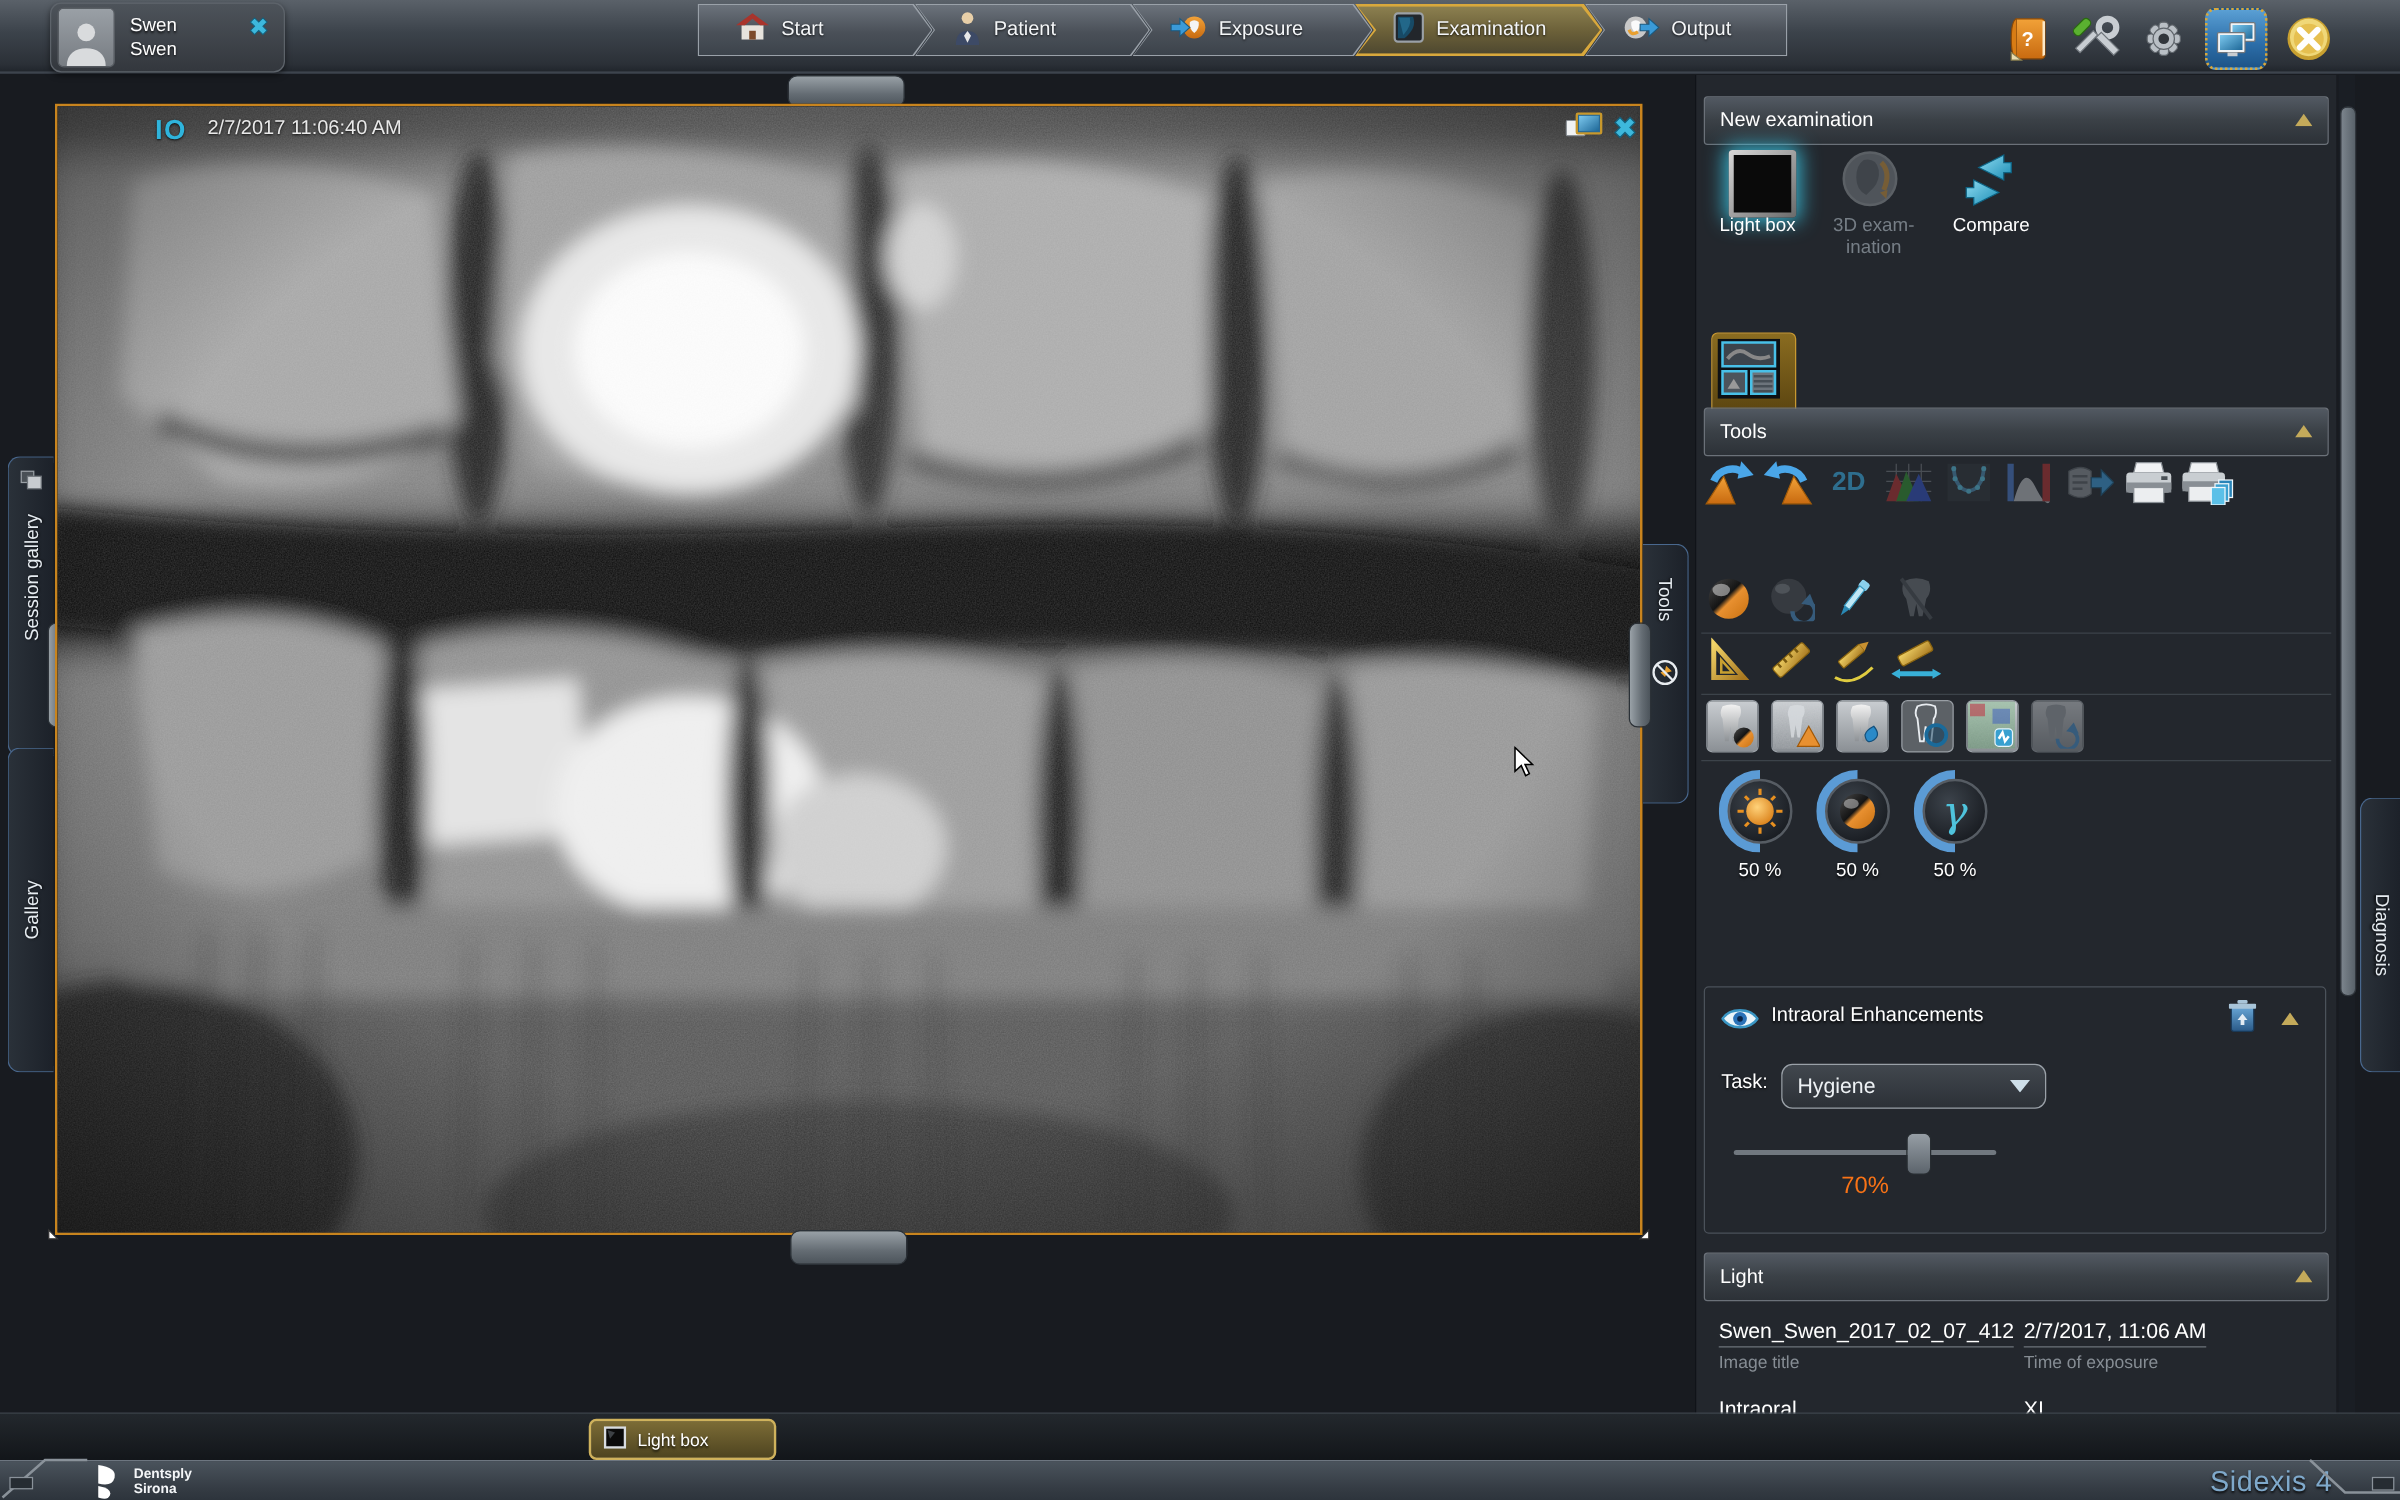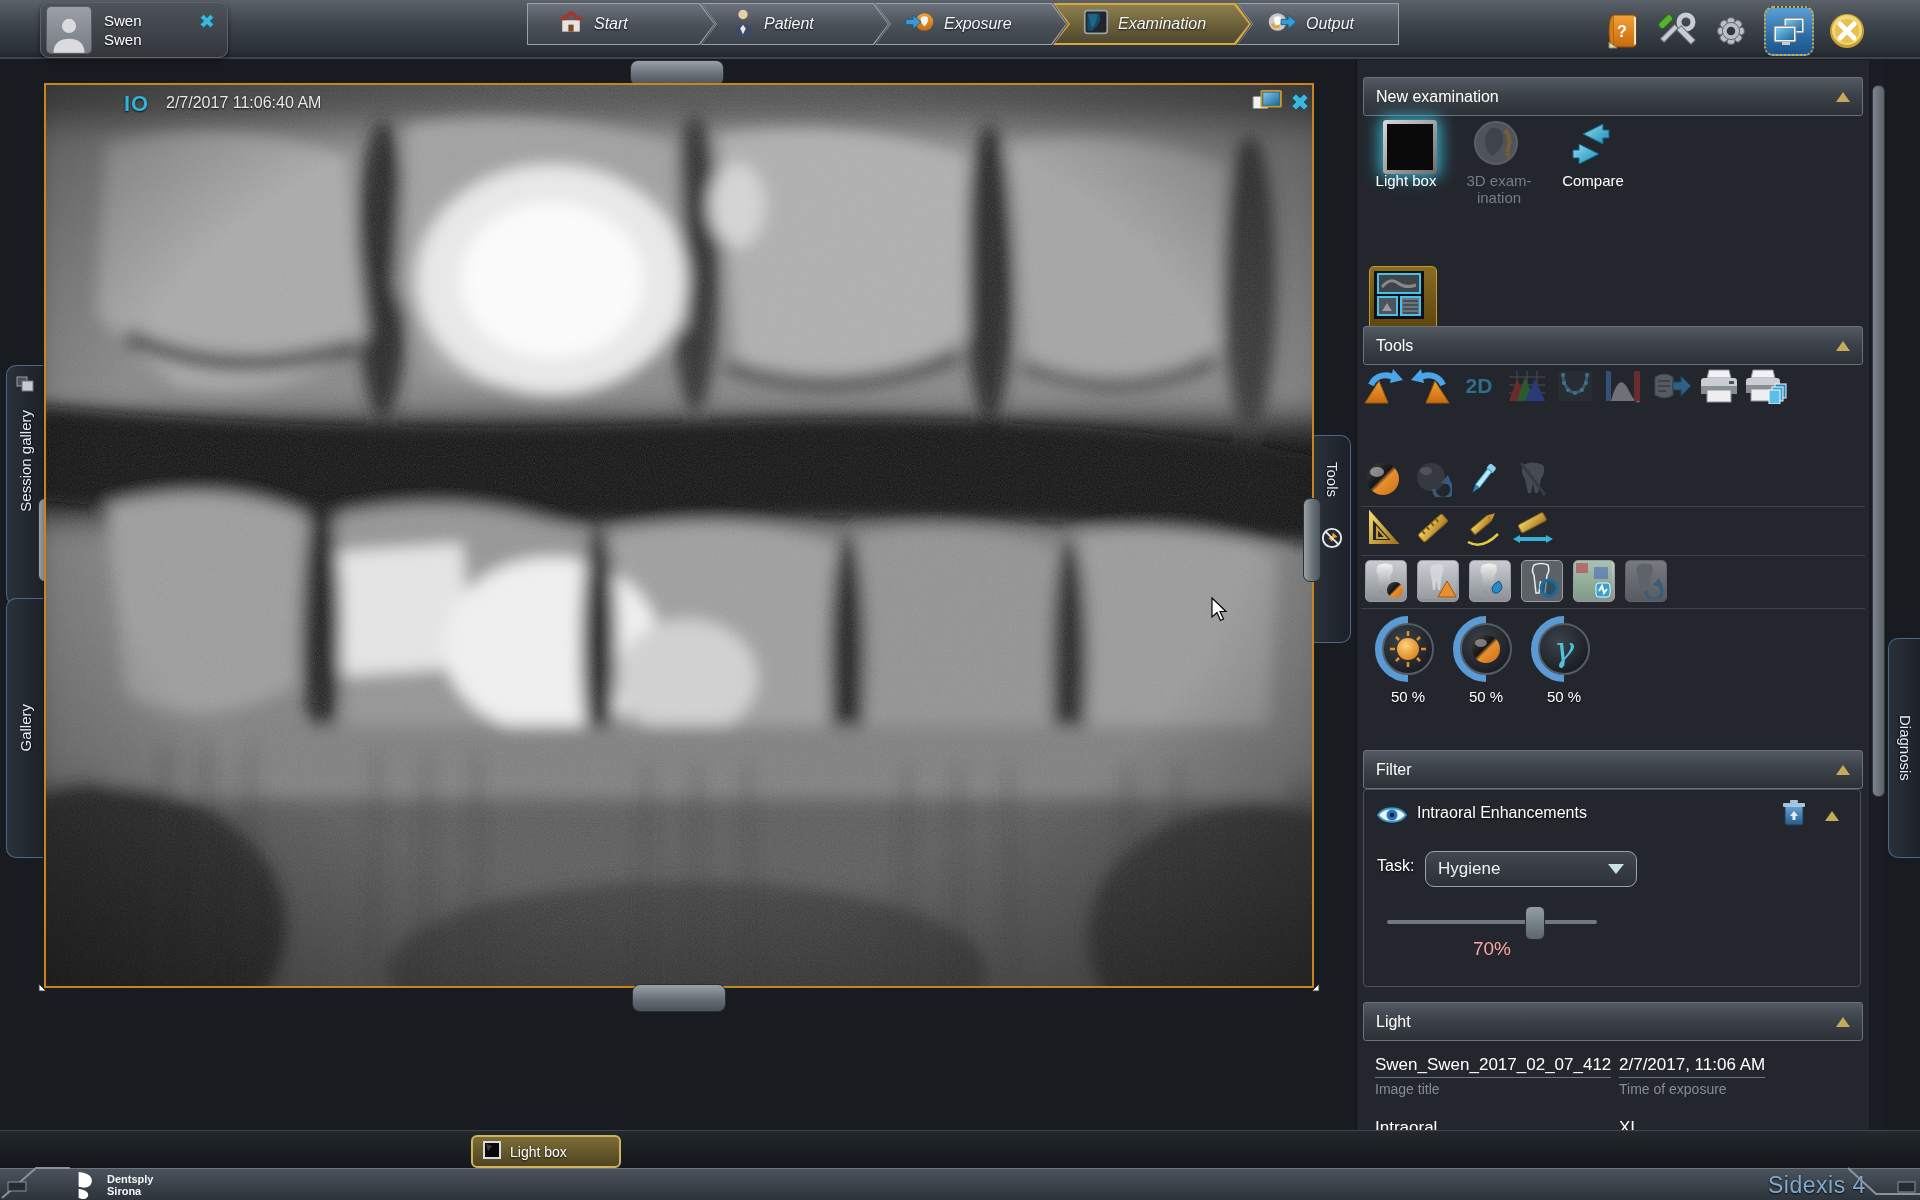--- a/index.html
+++ b/index.html
@@ -16,21 +16,21 @@
 
   #patient-card{left:40px;top:2px;width:186px;height:54px;border-radius:9px;
     background:linear-gradient(#4d535a,#33373d);border:1px solid #5d636a;
     box-shadow:0 2px 5px rgba(0,0,0,.5);display:flex;align-items:center;}
   #patient-card .avatar{width:44px;height:46px;margin:3px 0 3px 5px;border-radius:5px;
     background:linear-gradient(#9aa0a6,#777c82);border:1px solid #585d63;display:flex;align-items:flex-end;justify-content:center;overflow:hidden;}
   #patient-card .pname{margin-left:12px;font-size:15px;line-height:19px;color:#fff;}
   #patient-card .pclose{position:absolute;right:10px;top:8px;width:20px;height:20px;cursor:pointer;}
 
   
-  #crumbs{left:527px;top:3px;height:54px;display:flex;font-style:italic;}
+  #crumbs{left:558px;top:3px;height:54px;display:flex;}
   .bc{position:relative;height:42px;}
   .bc .edge,.bc .fill{position:absolute;}
   .bc .edge{inset:0;background:#9aa1a9;}
   .bc .fill{inset:1px;background:linear-gradient(#6b727b,#4a5058 55%,#3c434b);}
   .bc.active .edge{background:#d8a83c;}
   .bc.active .fill{background:linear-gradient(#8c8050,#6a5f38 55%,#4e4830);}
   .clip-first{clip-path:polygon(0 0,calc(100% - 15px) 0,100% 50%,calc(100% - 15px) 100%,0 100%);}
   .clip-mid{clip-path:polygon(0 0,calc(100% - 15px) 0,100% 50%,calc(100% - 15px) 100%,0 100%,15px 50%);}
   .clip-last{clip-path:polygon(0 0,100% 0,100% 100%,0 100%,15px 50%);}
   .bc .ct{position:relative;height:100%;display:flex;align-items:center;gap:9px;padding-left:30px;font-size:16px;color:#f4f6f8;}
@@ -77,21 +77,21 @@
 
   .dial{position:absolute;width:66px;height:66px;cursor:pointer;}
   .dlabel{position:absolute;width:66px;text-align:center;font-size:15px;color:#fff;}
 
   #filter-body{position:absolute;left:6px;right:8px;top:729px;height:196px;border:1px solid #4b525a;border-radius:4px;}
   #task-select{position:absolute;left:68px;top:791px;width:186px;height:34px;border:1px solid #9aa1a8;border-radius:9px;
     background:linear-gradient(#41474e,#2c3137);display:flex;align-items:center;padding:0 12px;font-size:17px;color:#eef2f5;cursor:pointer;}
   #slider-track{position:absolute;left:30px;top:860px;width:210px;height:4px;background:#71787f;border-radius:2px;cursor:pointer;}
   #slider-handle{position:absolute;left:168px;top:846px;width:18px;height:32px;border-radius:6px;cursor:pointer;
     background:linear-gradient(#969ea5,#5c646c);border:1px solid #272c31;}
-  #slider-val{position:absolute;left:105px;top:878px;width:60px;text-align:center;font-size:19px;color:#fca5a5;}
+  #slider-val{position:absolute;left:105px;top:878px;width:60px;text-align:center;font-size:19px;color:#f97316;}
 
   .aval{font-size:17px;color:#fff;border-bottom:1px solid #6d747b;padding-bottom:2px;display:inline-block;text-align:center;}
   .alab{font-size:14px;color:#868d94;margin-top:3px;}
 
   #scroll-track{left:1871px;top:60px;width:13px;height:1075px;background:#1a1e24;}
   #scroll-thumb{left:1872px;top:85px;width:11px;height:710px;border-radius:6px;
     background:linear-gradient(90deg,#7c858d,#59626a);border:1px solid #31373d;cursor:pointer;}
 
   
   #wsbar{left:0;top:1130px;width:1920px;height:38px;background:linear-gradient(#23282d,#121519);border-top:1px solid #3e454c;}
@@ -694,26 +694,20 @@
       <svg width="66" height="66" viewBox="0 0 66 66">
           <path d="M33 4 A29 29 0 0 0 33 62" stroke="#5b9bd5" stroke-width="8" fill="none"></path>
           <circle cx="33" cy="33" r="25" fill="url(#dialFace)" stroke="#565c63" stroke-width="2"></circle>
           <text x="33" y="45" text-anchor="middle" font-size="34" font-style="italic" fill="#4fc3dc" font-family="DejaVu Serif, serif">γ</text>
         </svg>
     </div>
     <div class="dlabel ts" style="left:18px;top:628px;">50 %</div>
     <div class="dlabel ts" style="left:96px;top:628px;">50 %</div>
     <div class="dlabel ts" style="left:174px;top:628px;">50 %</div>
 
-    <div class="hdr" style="top:690px">
-      <span>Filter</span>
-      <span class="tri"><svg width="14" height="10" viewBox="0 0 14 10">
-            <path d="M7 0l7 10H0z" fill="#c4aa5a"></path>
-          </svg></span>
-    </div>
     <div id="filter-body"></div>
     <div class="abs" style="left:20px;top:744px;">
       <svg width="30" height="22" viewBox="0 0 30 22">
           <path d="M1 11C7 2 23 2 29 11 23 20 7 20 1 11Z" fill="#eaf5fa" stroke="#3a96c4" stroke-width="2"></path>
           <circle cx="15" cy="11" r="5.5" fill="#2a72b8"></circle>
           <circle cx="15" cy="11" r="2.3" fill="#0a2446"></circle>
         </svg>
     </div>
     <div class="abs ts" style="left:60px;top:744px;font-size:16px;color:#fff;">Intraoral Enhancements</div>
     <div class="abs" style="left:426px;top:740px;">

